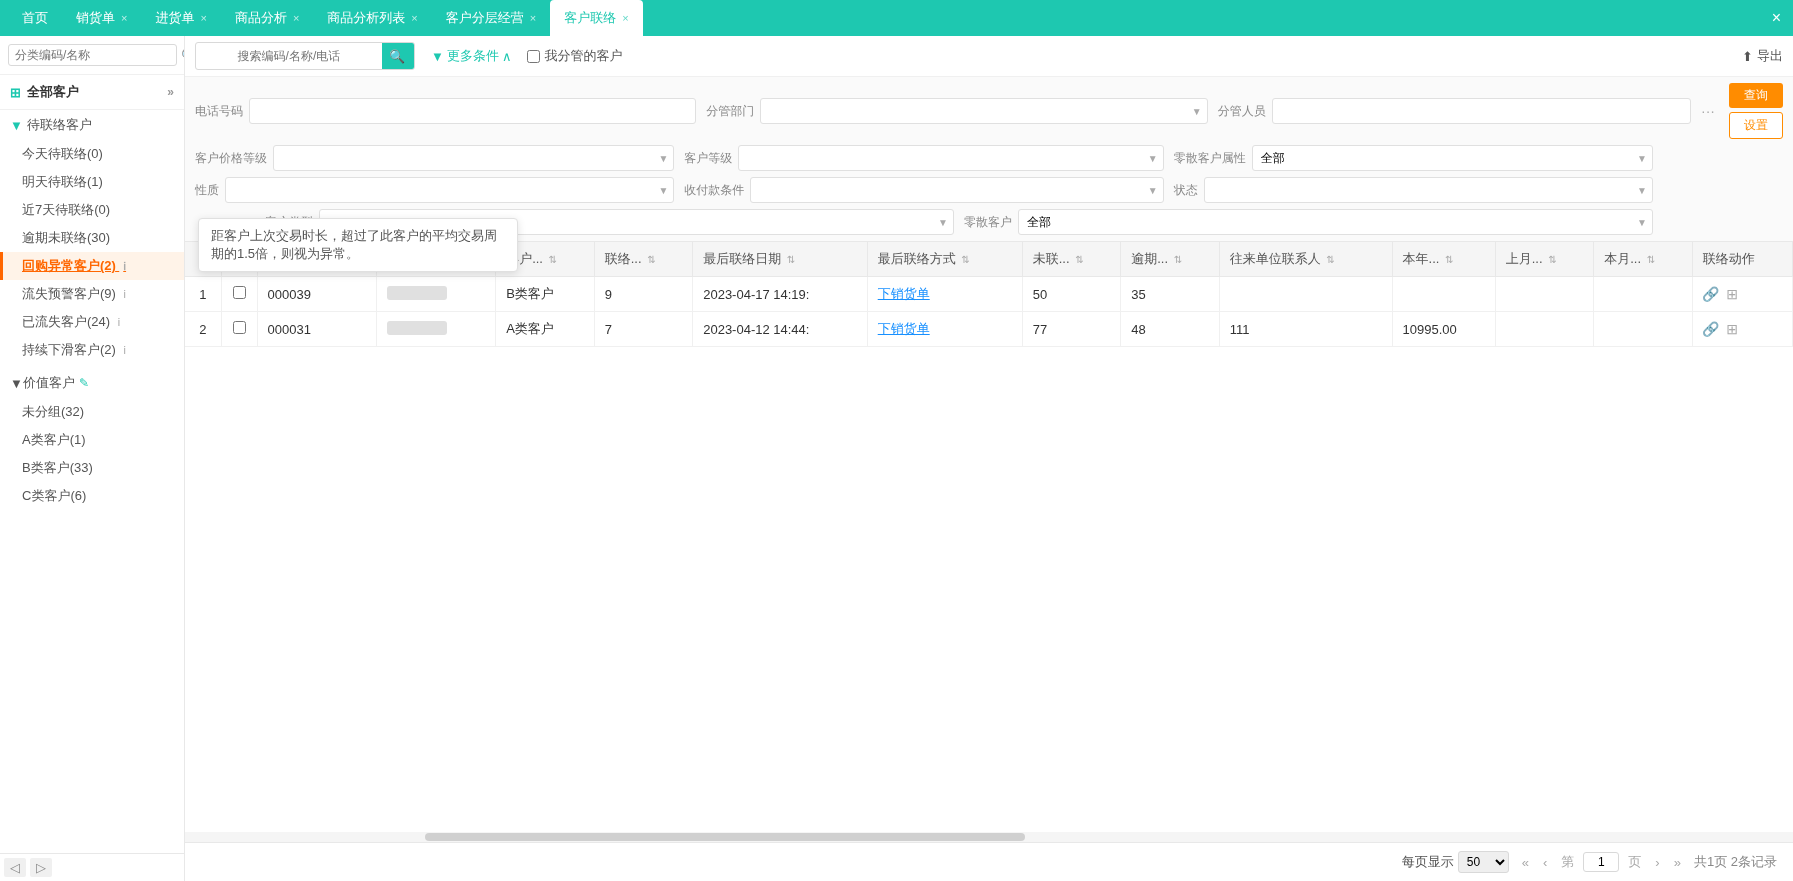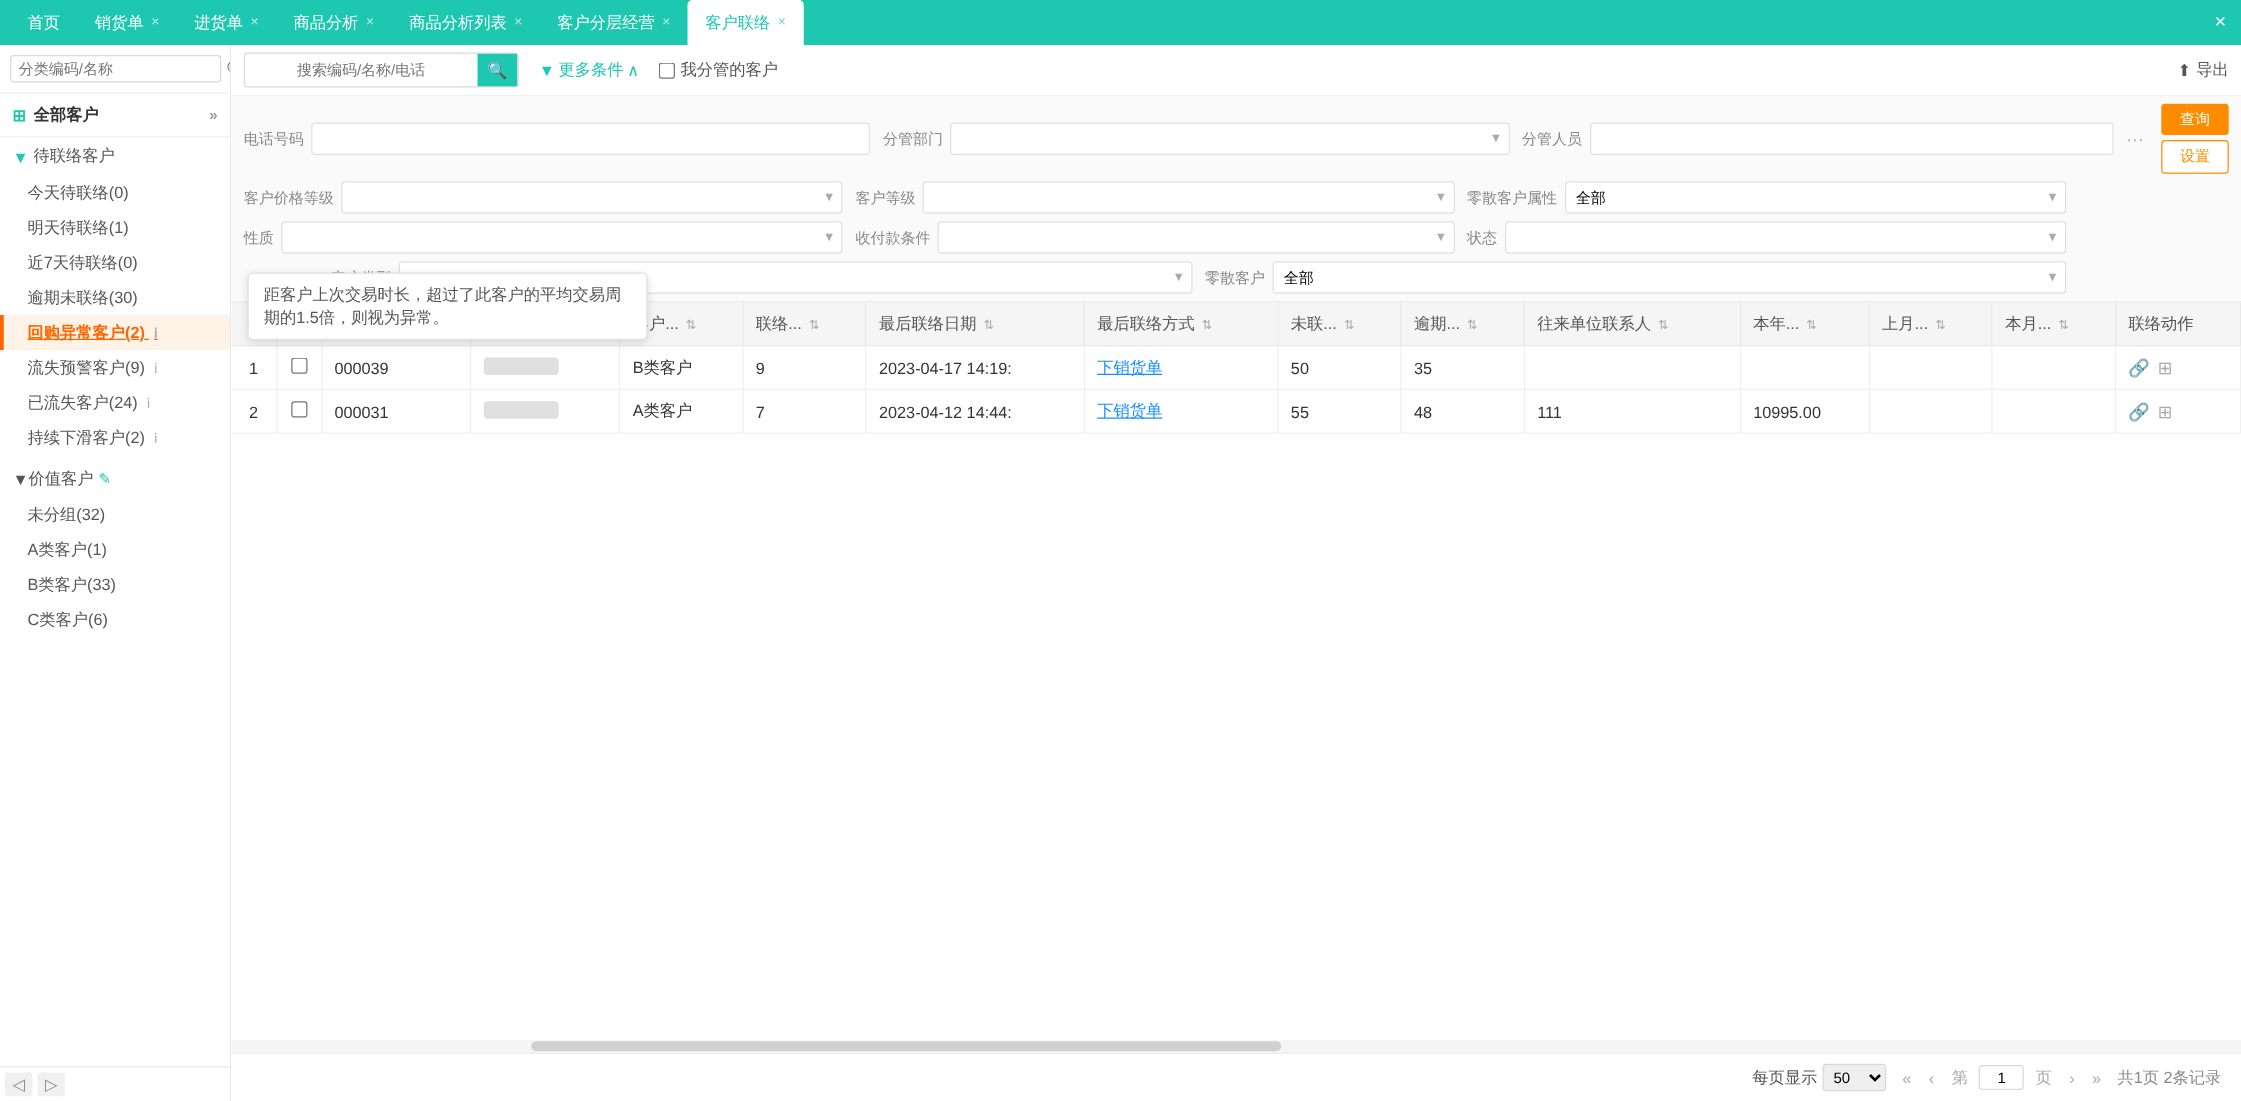--- a/index.html
+++ b/index.html
@@ -779,21 +779,21 @@
             <td>000031</td>
             <td>
               <span style="display:inline-block; width:60px; height:14px; background:#e0e0e0; border-radius:3px;"></span>
             </td>
             <td>A类客户</td>
             <td>7</td>
             <td>2023-04-12 14:44:</td>
             <td>
               <span class="td-link">下销货单</span>
             </td>
-            <td>55</td>
+            <td>77</td>
             <td>48</td>
             <td>111</td>
             <td>10995.00</td>
             <td></td>
             <td></td>
             <td>
               <div class="td-action-icons">
                 <span>🔗</span>
                 <span>⊞</span>
               </div>

